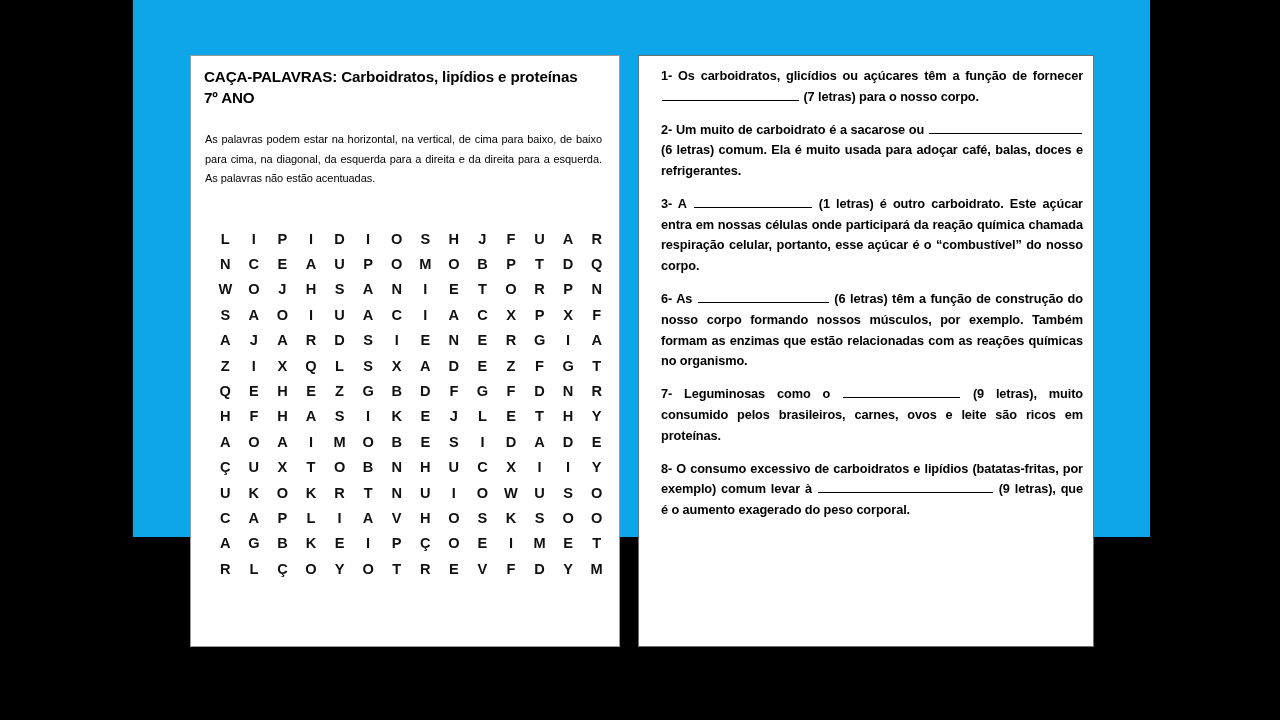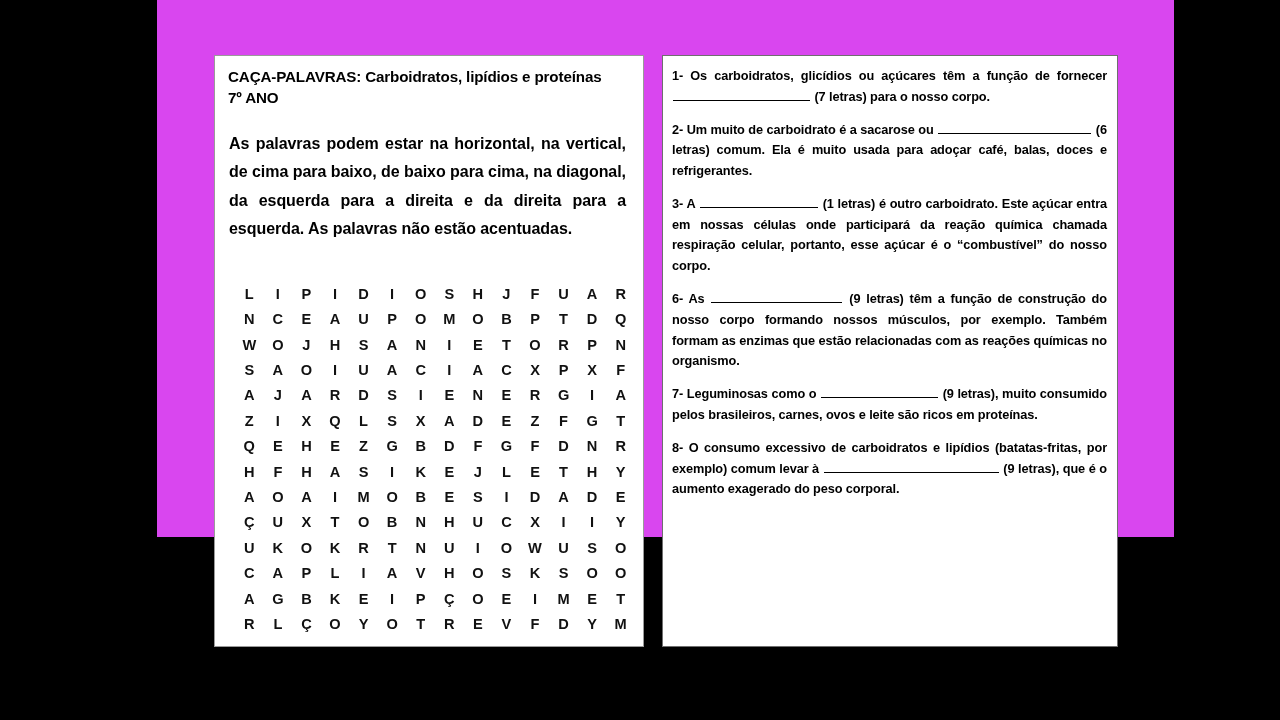--- a/index.html
+++ b/index.html
@@ -7,55 +7,54 @@
     margin: 0; padding: 0;
     width: 1280px; height: 720px;
     background: #000000;
     font-family: "Liberation Sans", sans-serif;
     overflow: hidden;
   }
   #page {
     position: absolute;
     left: 133px; top: 0;
     width: 1017px; height: 537px;
-    background: #d946ef;
-    margin-left: 24px;
+    background: #0ea5e9;
   }
   #worksheet {
     position: absolute;
     left: 57px; top: 55px;
     width: 905px; height: 592px;
     display: flex;
     gap: 18px;
   }
   .panel {
     background: #ffffff;
     border: 1px solid #9a9a9a;
     position: relative;
   }
   #left-panel {
     width: 430px;
     padding: 11px 13px 0 13px;
   }
   #right-panel {
     width: 456px;
     border: 1px solid #6f6f6f;
-    padding: 10px 10px 0 9px;
+    padding: 10px 10px 0 22px;
   }
   .title {
     font-size: 15.2px;
     font-weight: bold;
     color: #000;
     line-height: 1.38;
     letter-spacing: -0.15px;
     margin: 0 0 0 0;
   }
   .intro {
-    font-size: 16px;
-    font-weight: bold;
+    font-size: 11px;
+    font-weight: normal;
     color: #000;
     line-height: 1.78;
     text-align: justify;
     margin: 21px 4px 0 1px;
     letter-spacing: -0.05px;
   }
   #grid {
     margin: 38px 0 0 7px;
     width: 400px;
     display: grid;
@@ -308,20 +307,20 @@
           <div class="cell">Y</div>
           <div class="cell">M</div>
         </div>
     </div>
 
     <div id="right-panel" class="panel">
       <div id="questions">
           <p class="q"><span>1-</span> <span>Os carboidratos, glicídios ou açúcares têm a função de fornecer</span> <span class="blank b-7"></span> <span>(7 letras) para o nosso corpo.</span></p>
           <p class="q"><span>2-</span> <span>Um muito de carboidrato é a sacarose ou</span> <span class="blank b-6a"></span> <span>(6 letras) comum. Ela é muito usada para adoçar café, balas, doces e refrigerantes.</span></p>
           <p class="q"><span>3-</span> <span>A</span> <span class="blank b-7b"></span> <span>(1 letras) é outro carboidrato. Este açúcar entra em nossas células onde participará da reação química chamada respiração celular, portanto, esse açúcar é o “combustível” do nosso corpo.</span></p>
-          <p class="q"><span>6-</span> <span>As</span> <span class="blank b-9"></span> <span>(9 letras) têm a função de construção do nosso corpo formando nossos músculos, por exemplo. Também formam as enzimas que estão relacionadas com as reações químicas no organismo.</span></p>
+          <p class="q"><span>6-</span> <span>As</span> <span class="blank b-9"></span> <span>(6 letras) têm a função de construção do nosso corpo formando nossos músculos, por exemplo. Também formam as enzimas que estão relacionadas com as reações químicas no organismo.</span></p>
           <p class="q"><span>7-</span> <span>Leguminosas como o</span> <span class="blank b-6b"></span> <span>(9 letras), muito consumido pelos brasileiros, carnes, ovos e leite são ricos em proteínas.</span></p>
           <p class="q"><span>8-</span> <span>O consumo excessivo de carboidratos e lipídios (batatas-fritas, por exemplo) comum levar à</span> <span class="blank b-9b"></span> <span>(9 letras), que é o aumento exagerado do peso corporal.</span></p>
         </div>
     </div>
 
   </div>
 </div>
 
 </body></html>

